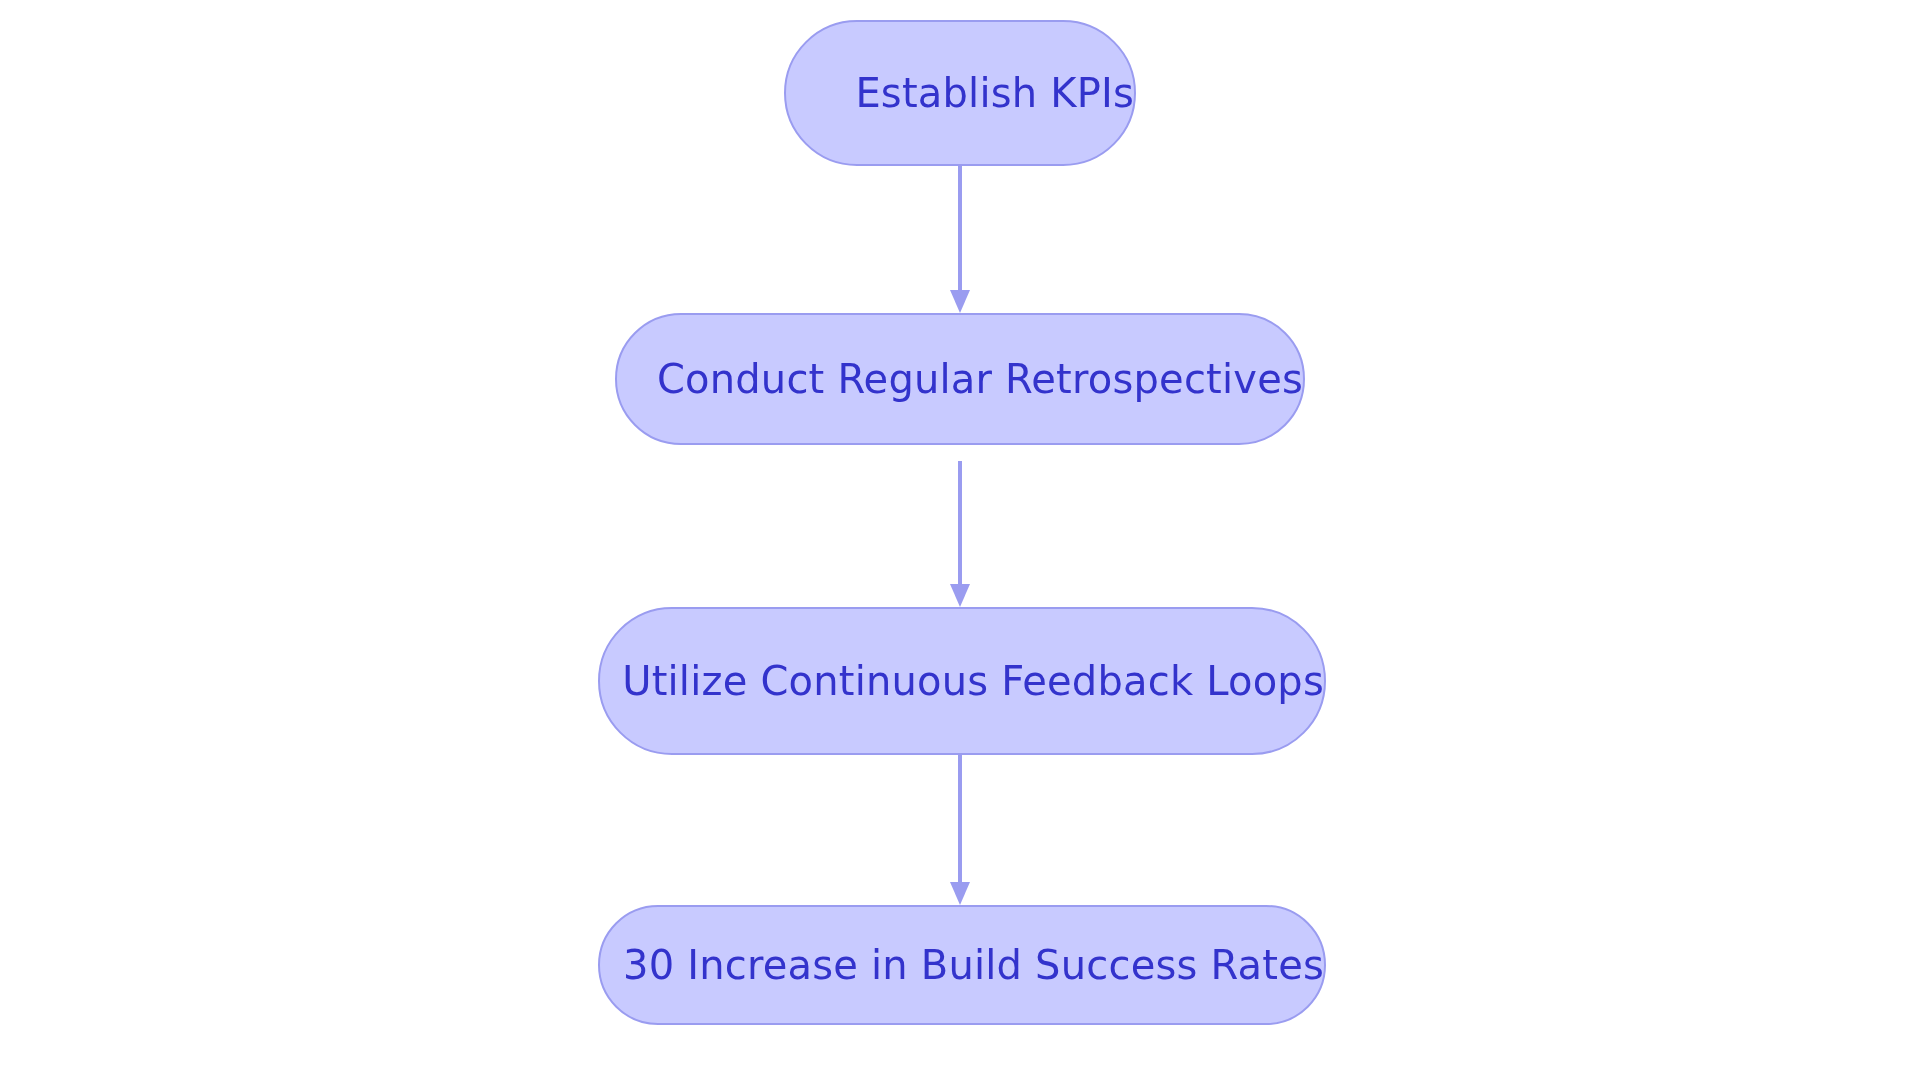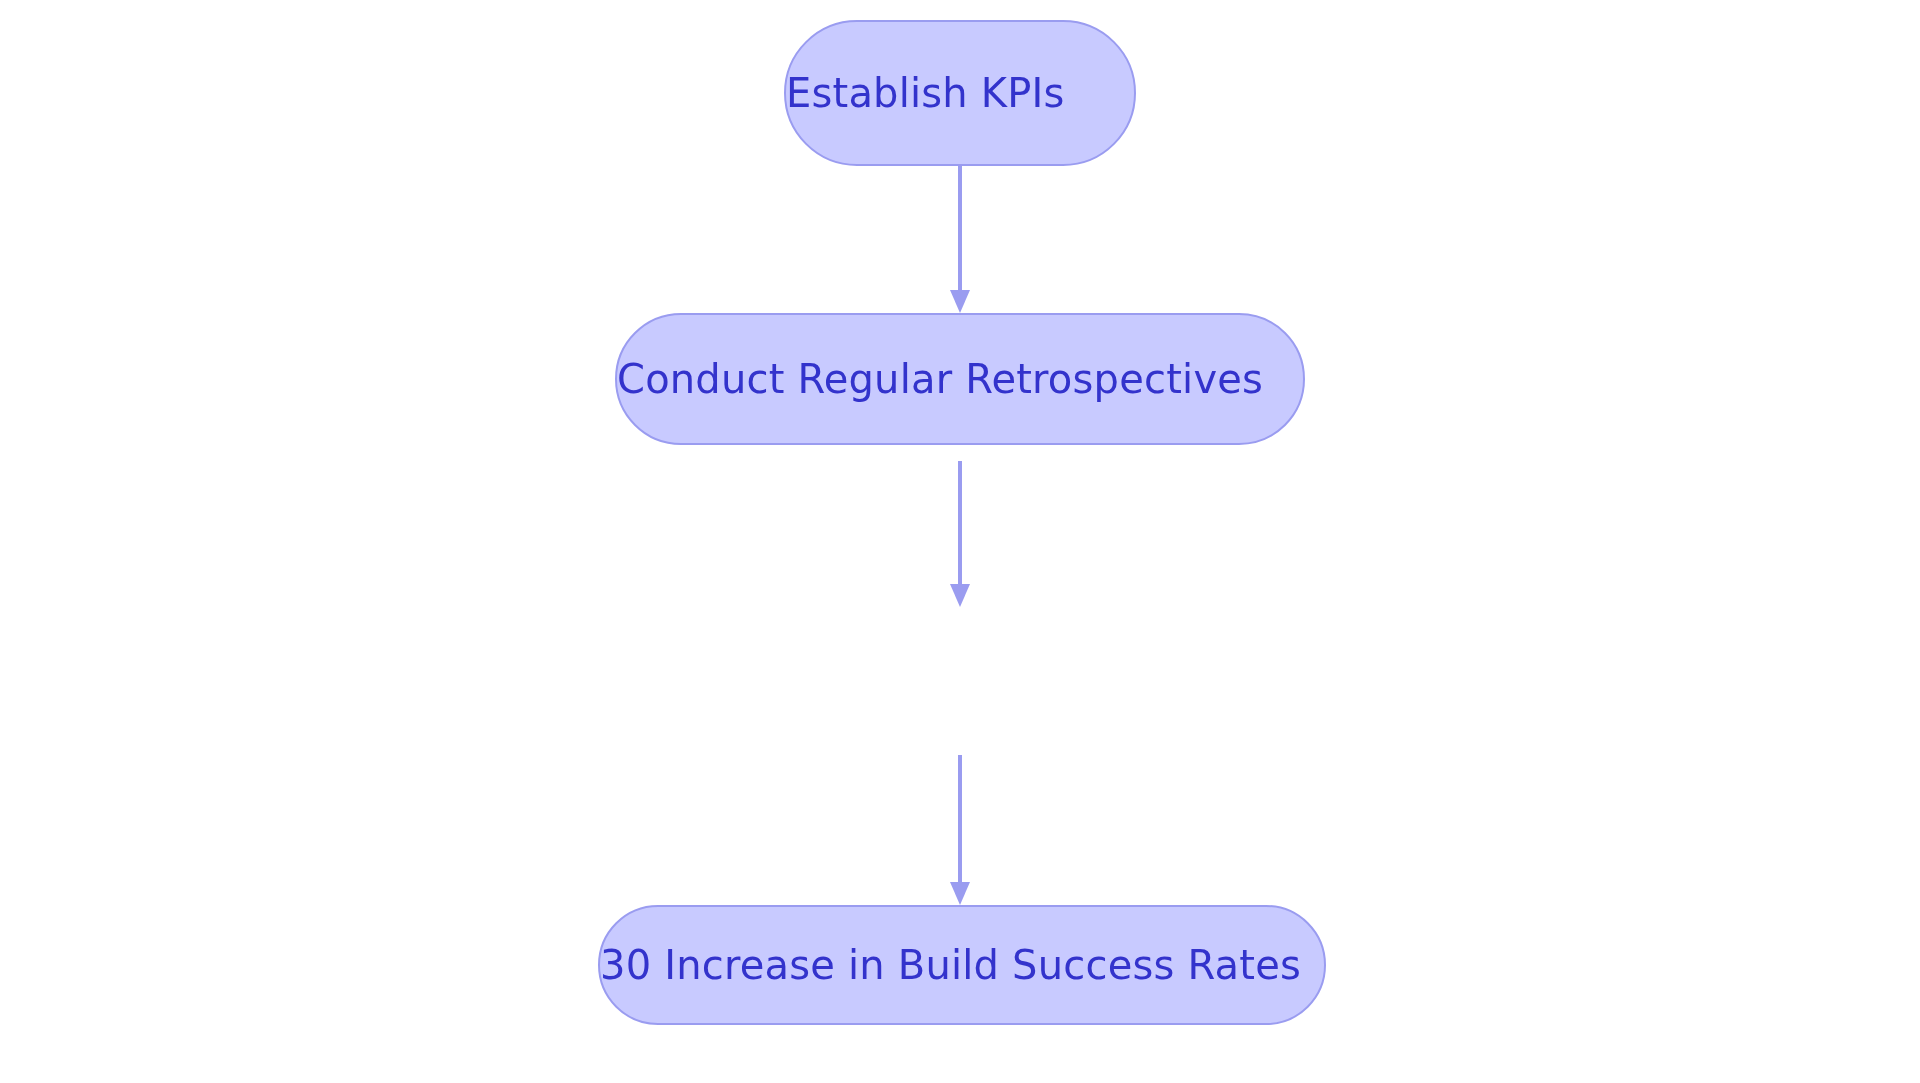--- a/index.html
+++ b/index.html
@@ -19,21 +19,21 @@
     width: 1920px;
     height: 1083px;
     background: #ffffff;
   }
 
   .node {
     position: absolute;
     box-sizing: border-box;
     display: flex;
     align-items: center;
-    justify-content: flex-start;
+    justify-content: flex-end;
     background: #c8caff;
     border: 2px solid #9a9cf0;
     border-radius: 999px;
     text-align: center;
   }
 
   .node-label {
     color: #3333cc;
     font-family: "DejaVu Sans", "Liberation Sans", sans-serif;
     font-size: 40px;
@@ -81,20 +81,23 @@
     <span class="node-label">Conduct Regular Retrospectives</span>
   </div>
 
   <div class="connector" id="connector-2">
     <svg width="24" height="147" viewBox="0 0 24 147">
       <line x1="12" y1="0" x2="12" y2="127" stroke="#9a9cf0" stroke-width="4"></line>
       <polygon points="12,146 2,123 22,123" fill="#9a9cf0"></polygon>
     </svg>
   </div>
 
+  <div class="node" id="node-3">
+    <span class="node-label">Utilize Continuous Feedback Loops</span>
+  </div>
 
   <div class="connector" id="connector-3">
     <svg width="24" height="151" viewBox="0 0 24 151">
       <line x1="12" y1="0" x2="12" y2="131" stroke="#9a9cf0" stroke-width="4"></line>
       <polygon points="12,150 2,127 22,127" fill="#9a9cf0"></polygon>
     </svg>
   </div>
 
   <div class="node" id="node-4">
     <span class="node-label">30 Increase in Build Success Rates</span>

